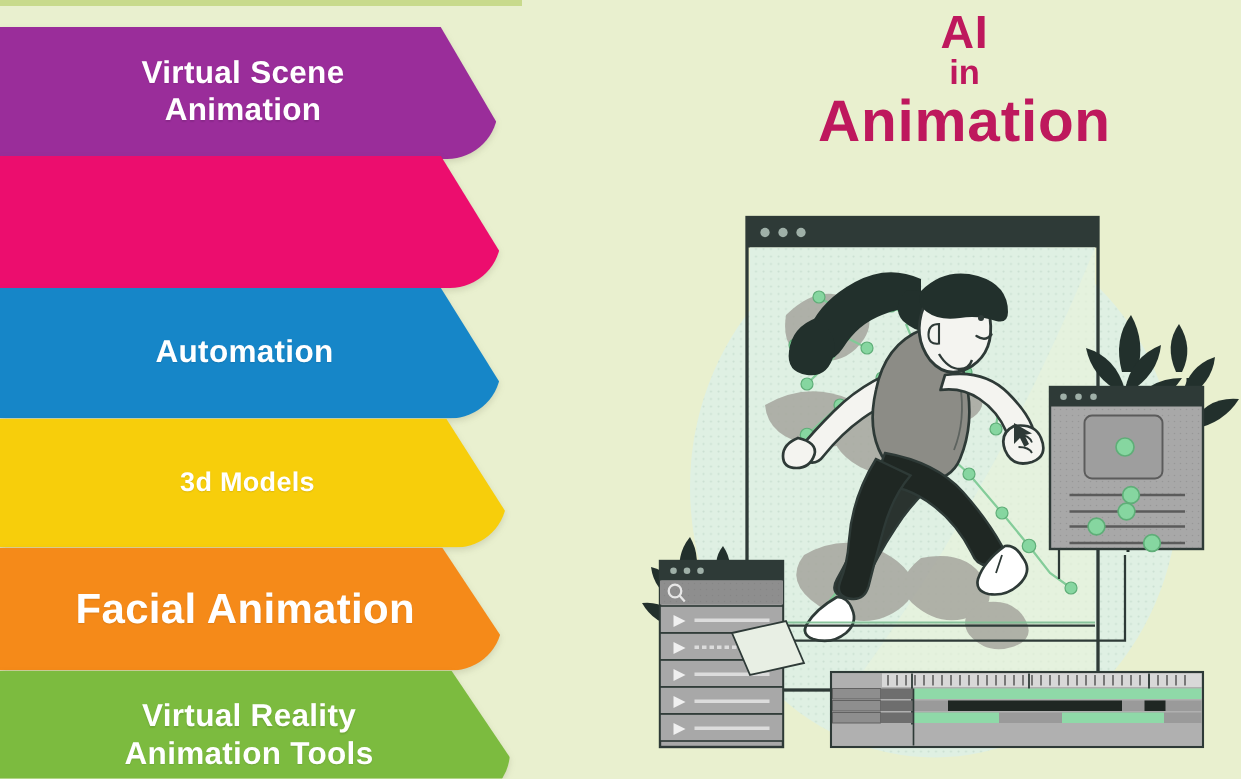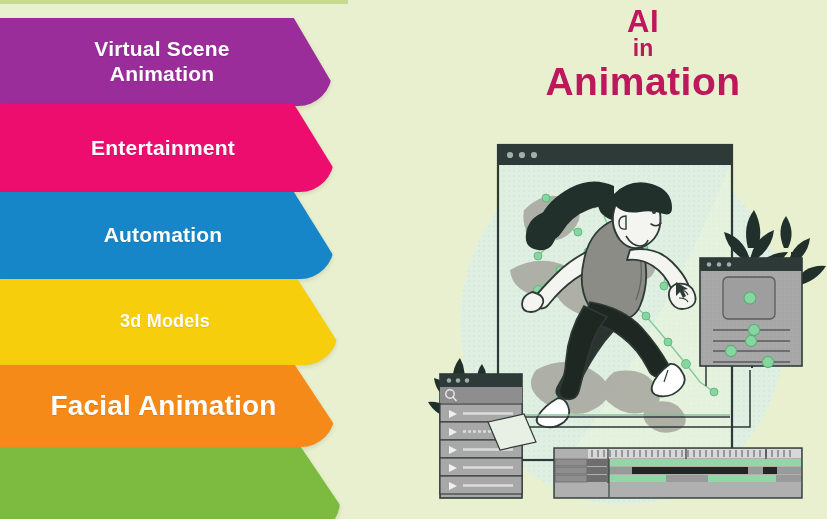--- a/index.html
+++ b/index.html
@@ -74,23 +74,20 @@
     <div class="bar b0" style="top:2px;height:88px;width:332px;">
       <div class="shape" style="background:#9a2d9a;"></div>
       <div class="label" style="font-size:21px;">
         <div>Virtual Scene</div>
         <div>Animation</div>
       </div>
     </div>
 
     <div class="bar b1" style="top:88px;height:88px;width:334px;">
       <div class="shape" style="background:#ec0d6e;"></div>
-      <div class="label" style="font-size:21px;">
-        <div>Entertainment</div>
-      </div>
     </div>
 
     <div class="bar b2" style="top:176px;height:87px;width:334px;">
       <div class="shape" style="background:#1686c8;"></div>
       <div class="label" style="font-size:21px;">
         <div>Automation</div>
       </div>
     </div>
 
     <div class="bar b3" style="top:263px;height:86px;width:338px;">
@@ -102,20 +99,24 @@
 
     <div class="bar b4" style="top:349px;height:82px;width:335px;">
       <div class="shape" style="background:#f58a19;"></div>
       <div class="label" style="font-size:28px;">
         <div>Facial Animation</div>
       </div>
     </div>
 
     <div class="bar b5" style="top:431px;height:88px;width:340px;">
       <div class="shape" style="background:#7cbb3f;"></div>
+      <div class="label" style="font-size:21px;">
+        <div>Virtual Reality</div>
+        <div>Animation Tools</div>
+      </div>
     </div>
 
   </div>
 
   <div class="title">
     <div class="l1">AI</div>
     <div class="l2">in</div>
     <div class="l3">Animation</div>
   </div>
 

